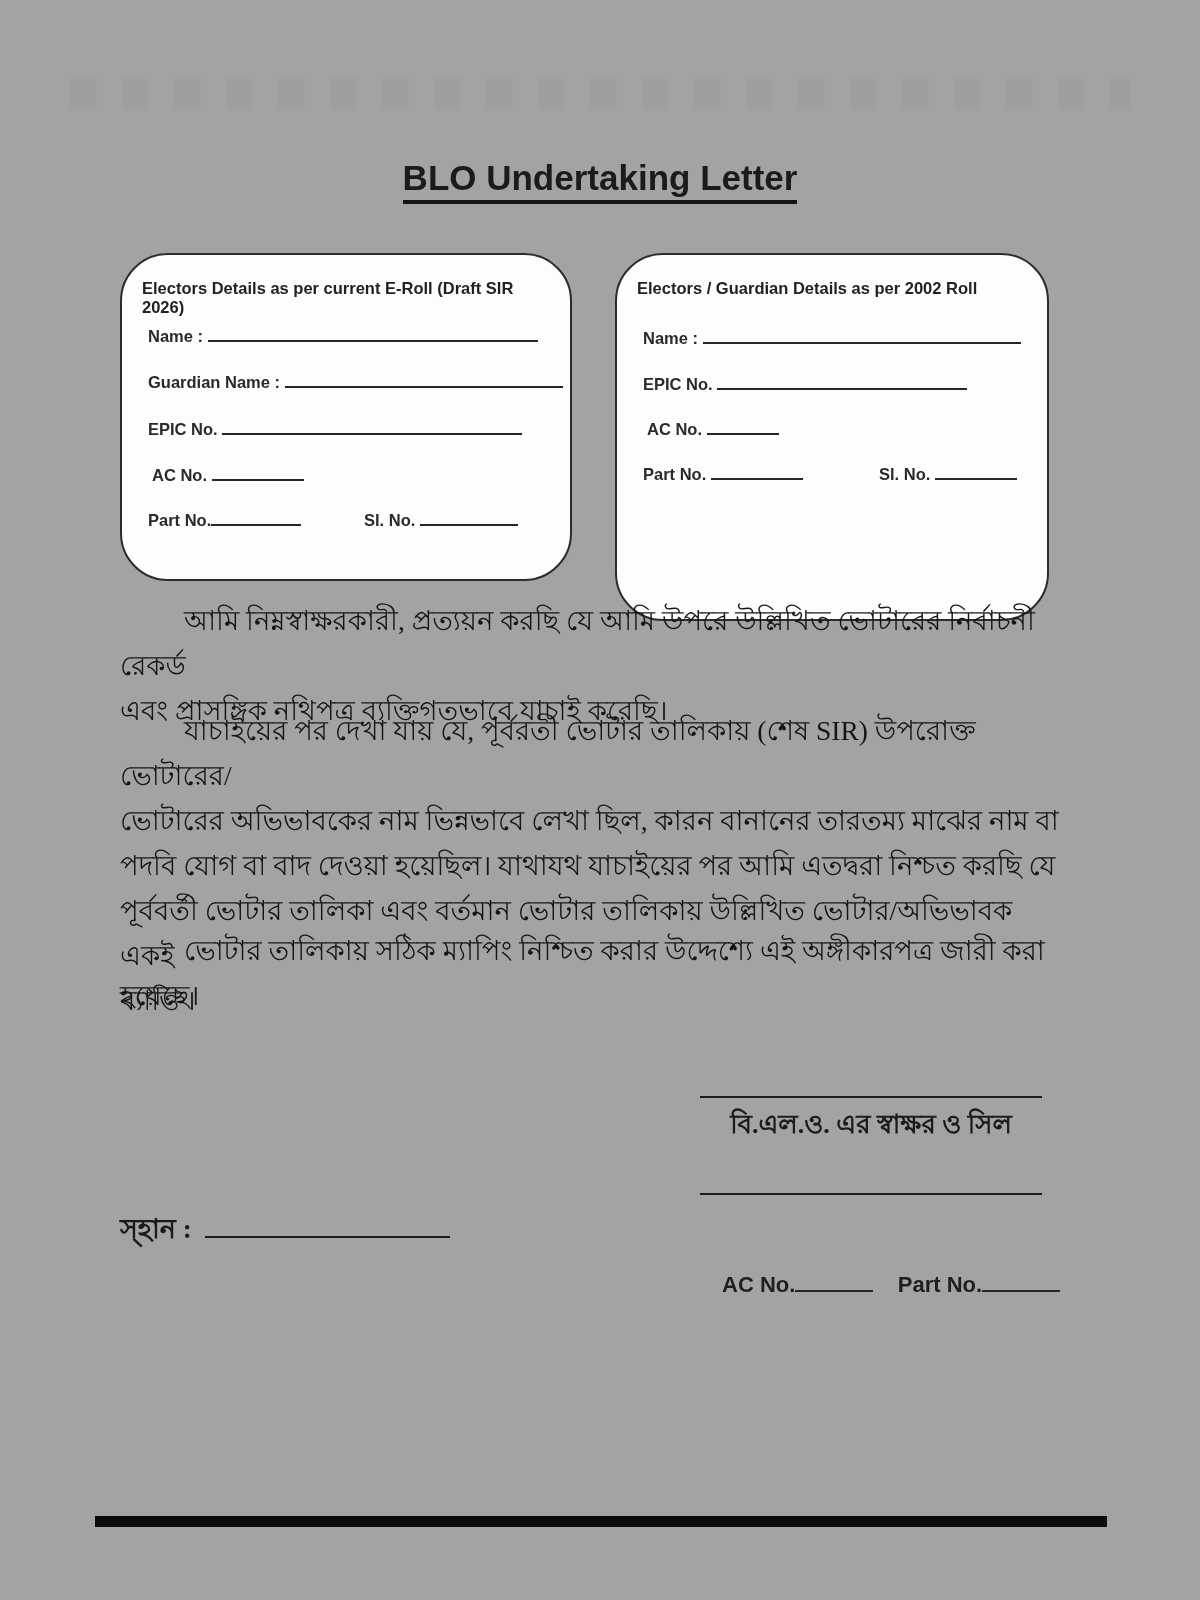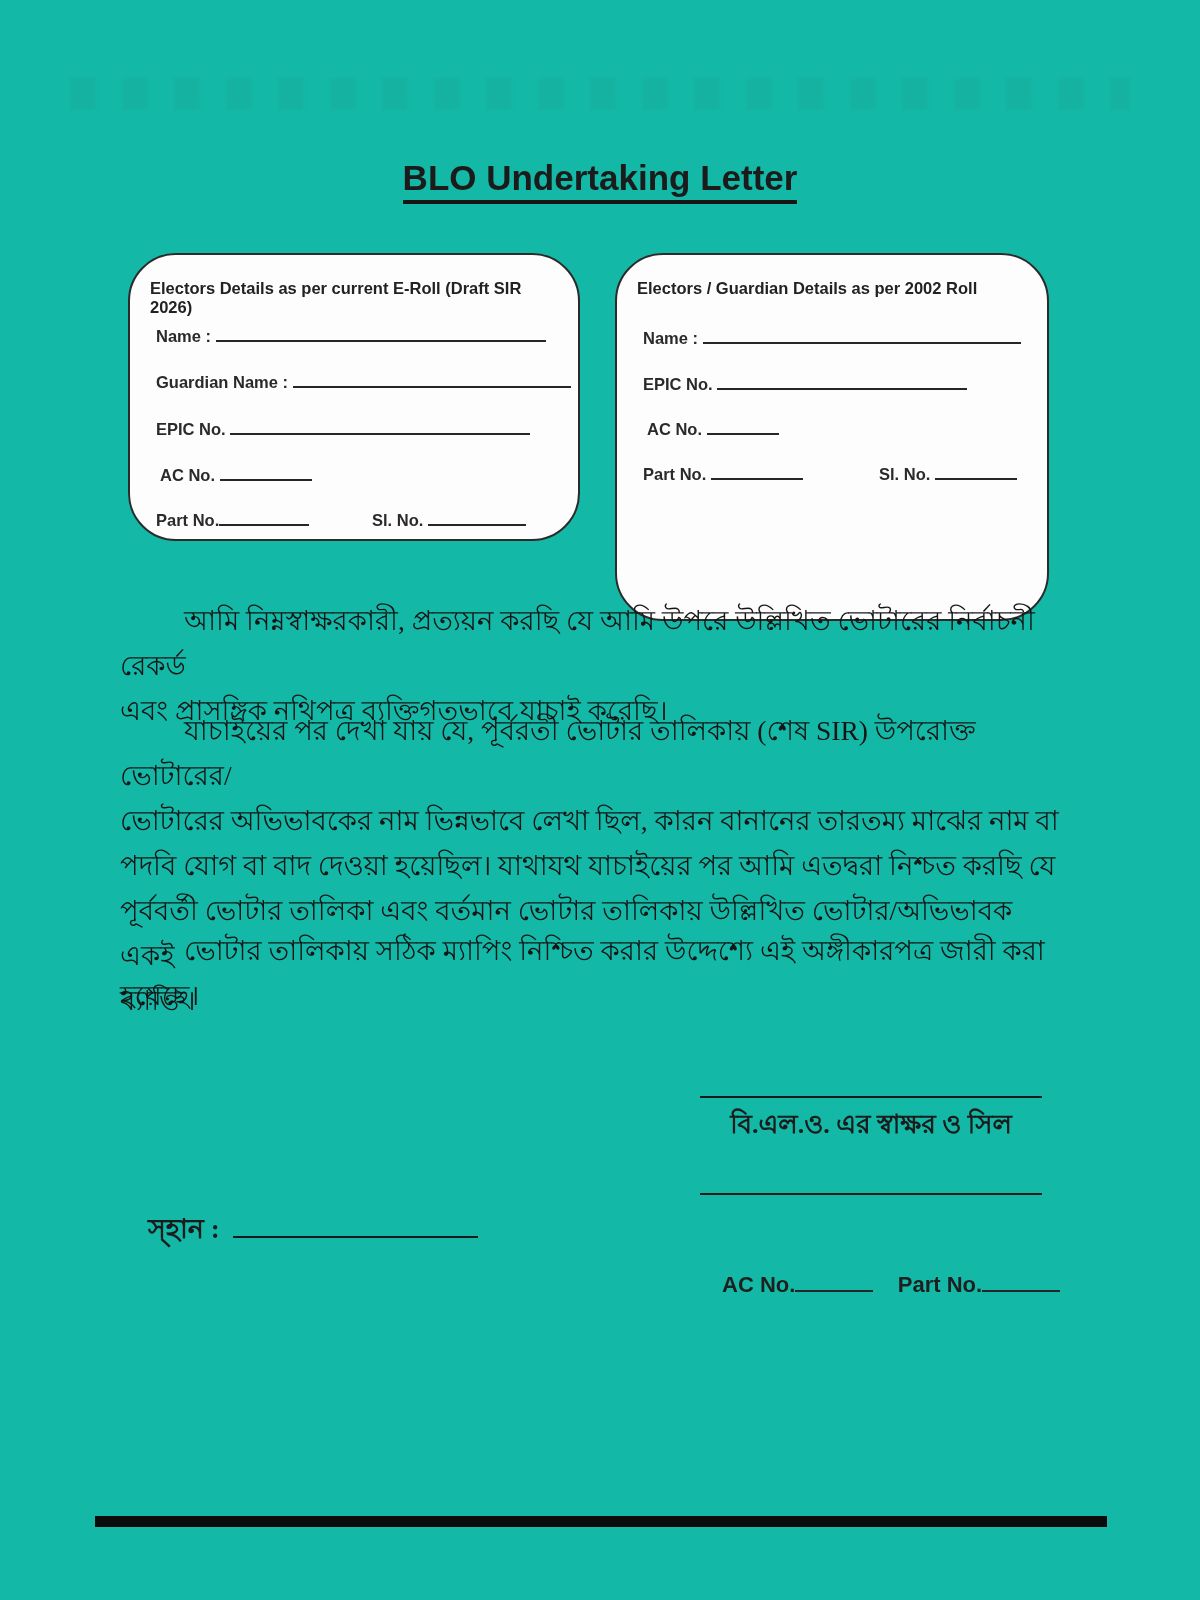--- a/index.html
+++ b/index.html
@@ -4,21 +4,21 @@
 <style>
   html, body { margin: 0; padding: 0; }
   body {
     width: 1200px; height: 1600px;
     background: #ffffff;
     font-family: "Liberation Sans", sans-serif;
     color: #1b1b1b;
     position: relative;
     overflow: hidden;
   }
-  .page { position: absolute; inset: 0; background: #14b8a6; }
+  .page { position: absolute; inset: 0; background: #a3a3a3; }
 
   
   .ghost-strip {
     position: absolute; left: 70px; top: 78px; width: 1060px; height: 32px;
     background: repeating-linear-gradient(90deg,
       rgba(60,60,60,0.04) 0px, rgba(60,60,60,0.04) 26px,
       rgba(0,0,0,0) 26px, rgba(0,0,0,0) 52px);
     filter: blur(1px);
   }
 
@@ -33,21 +33,21 @@
     padding-bottom: 2px;
   }
 
   .ebox {
     position: absolute;
     border: 2.5px solid #2b2b2b;
     border-radius: 48px;
     background: #fdfdfd;
     box-sizing: border-box;
   }
-  .box-left  { left: 128px; top: 253px; width: 452px; height: 288px; padding-left: 23px; }
+  .box-left  { left: 120px; top: 253px; width: 452px; height: 328px; padding-left: 23px; }
   .box-right { left: 615px; top: 253px; width: 434px; height: 368px; }
 
   .ebox .hdr {
     position: absolute; left: 20px; right: 14px; top: 24px;
     font-size: 16.5px; font-weight: 700; color: #222;
   }
   .frow { position: absolute; font-size: 16.5px; font-weight: 700; color: #2a2a2a; white-space: nowrap; }
   .blank {
     display: inline-block;
     border-bottom: 2px solid #262626;
@@ -153,21 +153,21 @@
   <div class="para ben p1">আমি নিম্নস্বাক্ষরকারী, প্রত্যয়ন করছি যে আমি উপরে উল্লিখিত ভোটারের নির্বাচনী রেকর্ড
 এবং প্রাসঙ্গিক নথিপত্র ব্যক্তিগতভাবে যাচাই করেছি।</div>
   <div class="para ben p2">যাচাইয়ের পর দেখা যায় যে, পূর্বরতী ভোটার তালিকায় (শেষ SIR) উপরোক্ত ভোটারের/
 ভোটারের অভিভাবকের নাম ভিন্নভাবে লেখা ছিল, কারন বানানের তারতম্য মাঝের নাম বা
 পদবি যোগ বা বাদ দেওয়া হয়েছিল।  যাথাযথ যাচাইয়ের পর আমি এতদ্বরা নিশ্চত করছি যে
 পূর্ববর্তী ভোটার তালিকা এবং বর্তমান ভোটার তালিকায় উল্লিখিত ভোটার/অভিভাবক একই
 ব্যাক্তি।</div>
   <div class="para ben p3">ভোটার তালিকায় সঠিক ম্যাপিং নিশ্চিত করার উদ্দেশ্যে এই অঙ্গীকারপত্র জারী করা হয়েছে।</div>
 
 
-  <div class="footer-item ben" style="left:120px; top:1208px;margin-left:28px;">
+  <div class="footer-item ben" style="left:120px; top:1208px;">
     <span>স্হান :</span>&nbsp;
     <span class="blank dblank" style="width:245px;"></span>
   </div>
 
   <div class="sig-line" style="left:700px; top:1096px;"></div>
   <div class="sig-caption ben" style="left:700px; top:1104px;">বি.এল.ও. এর স্বাক্ষর ও সিল</div>
 
   <div class="sig-line" style="left:700px; top:1193px;"></div>
 
   <div class="acpart">

